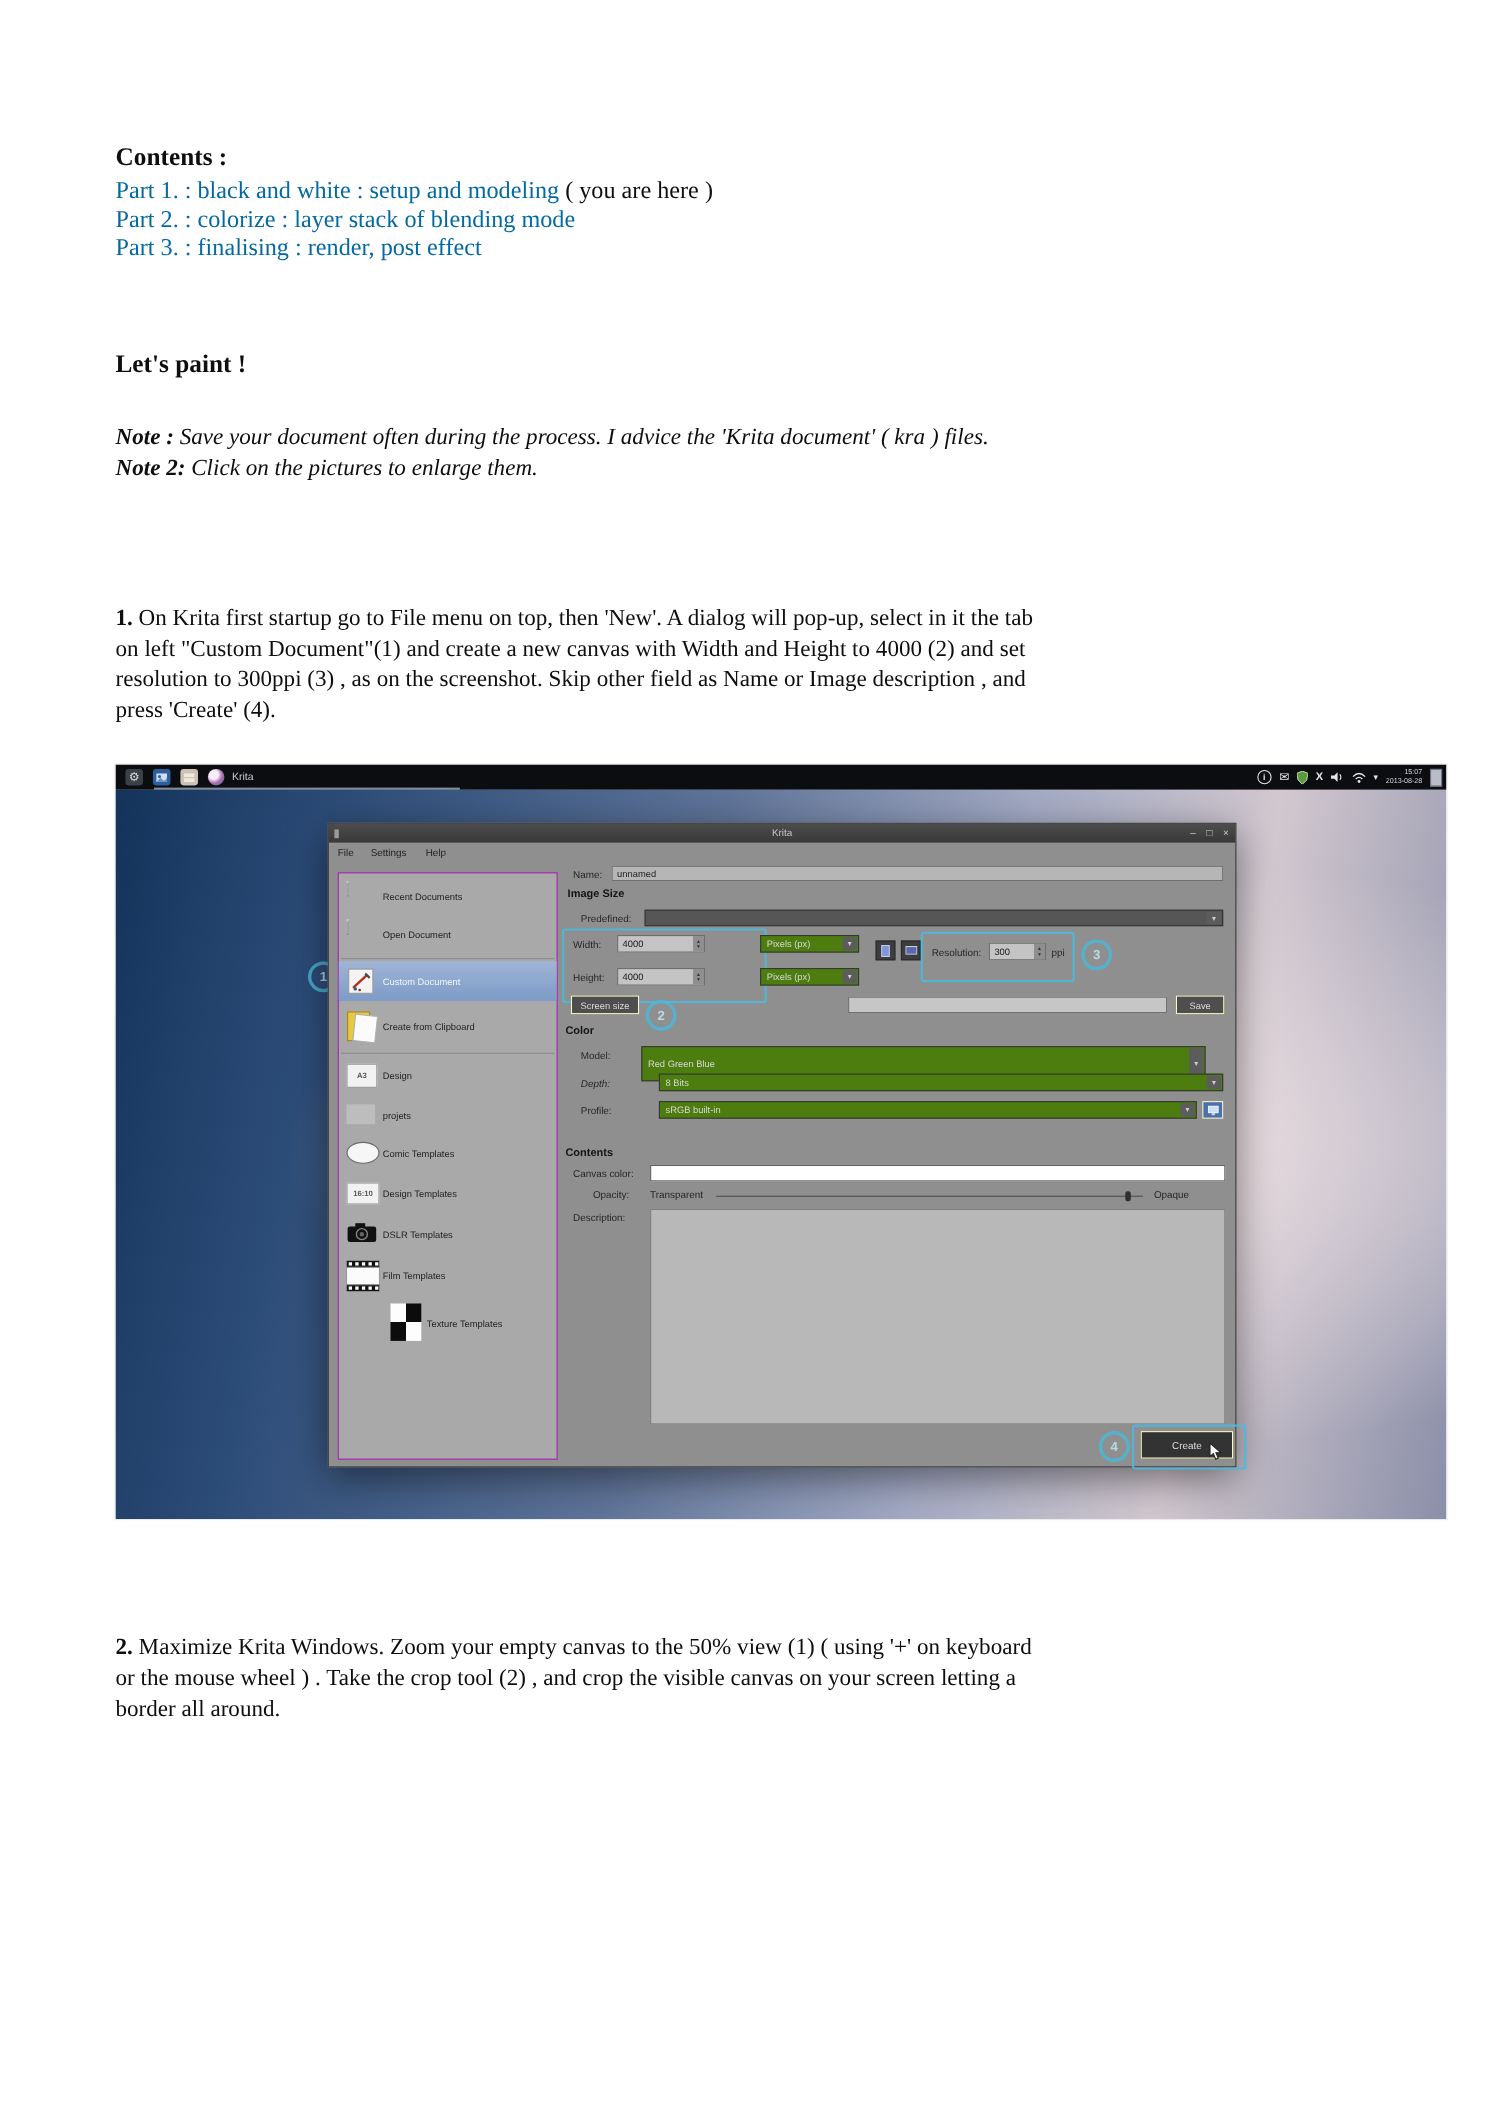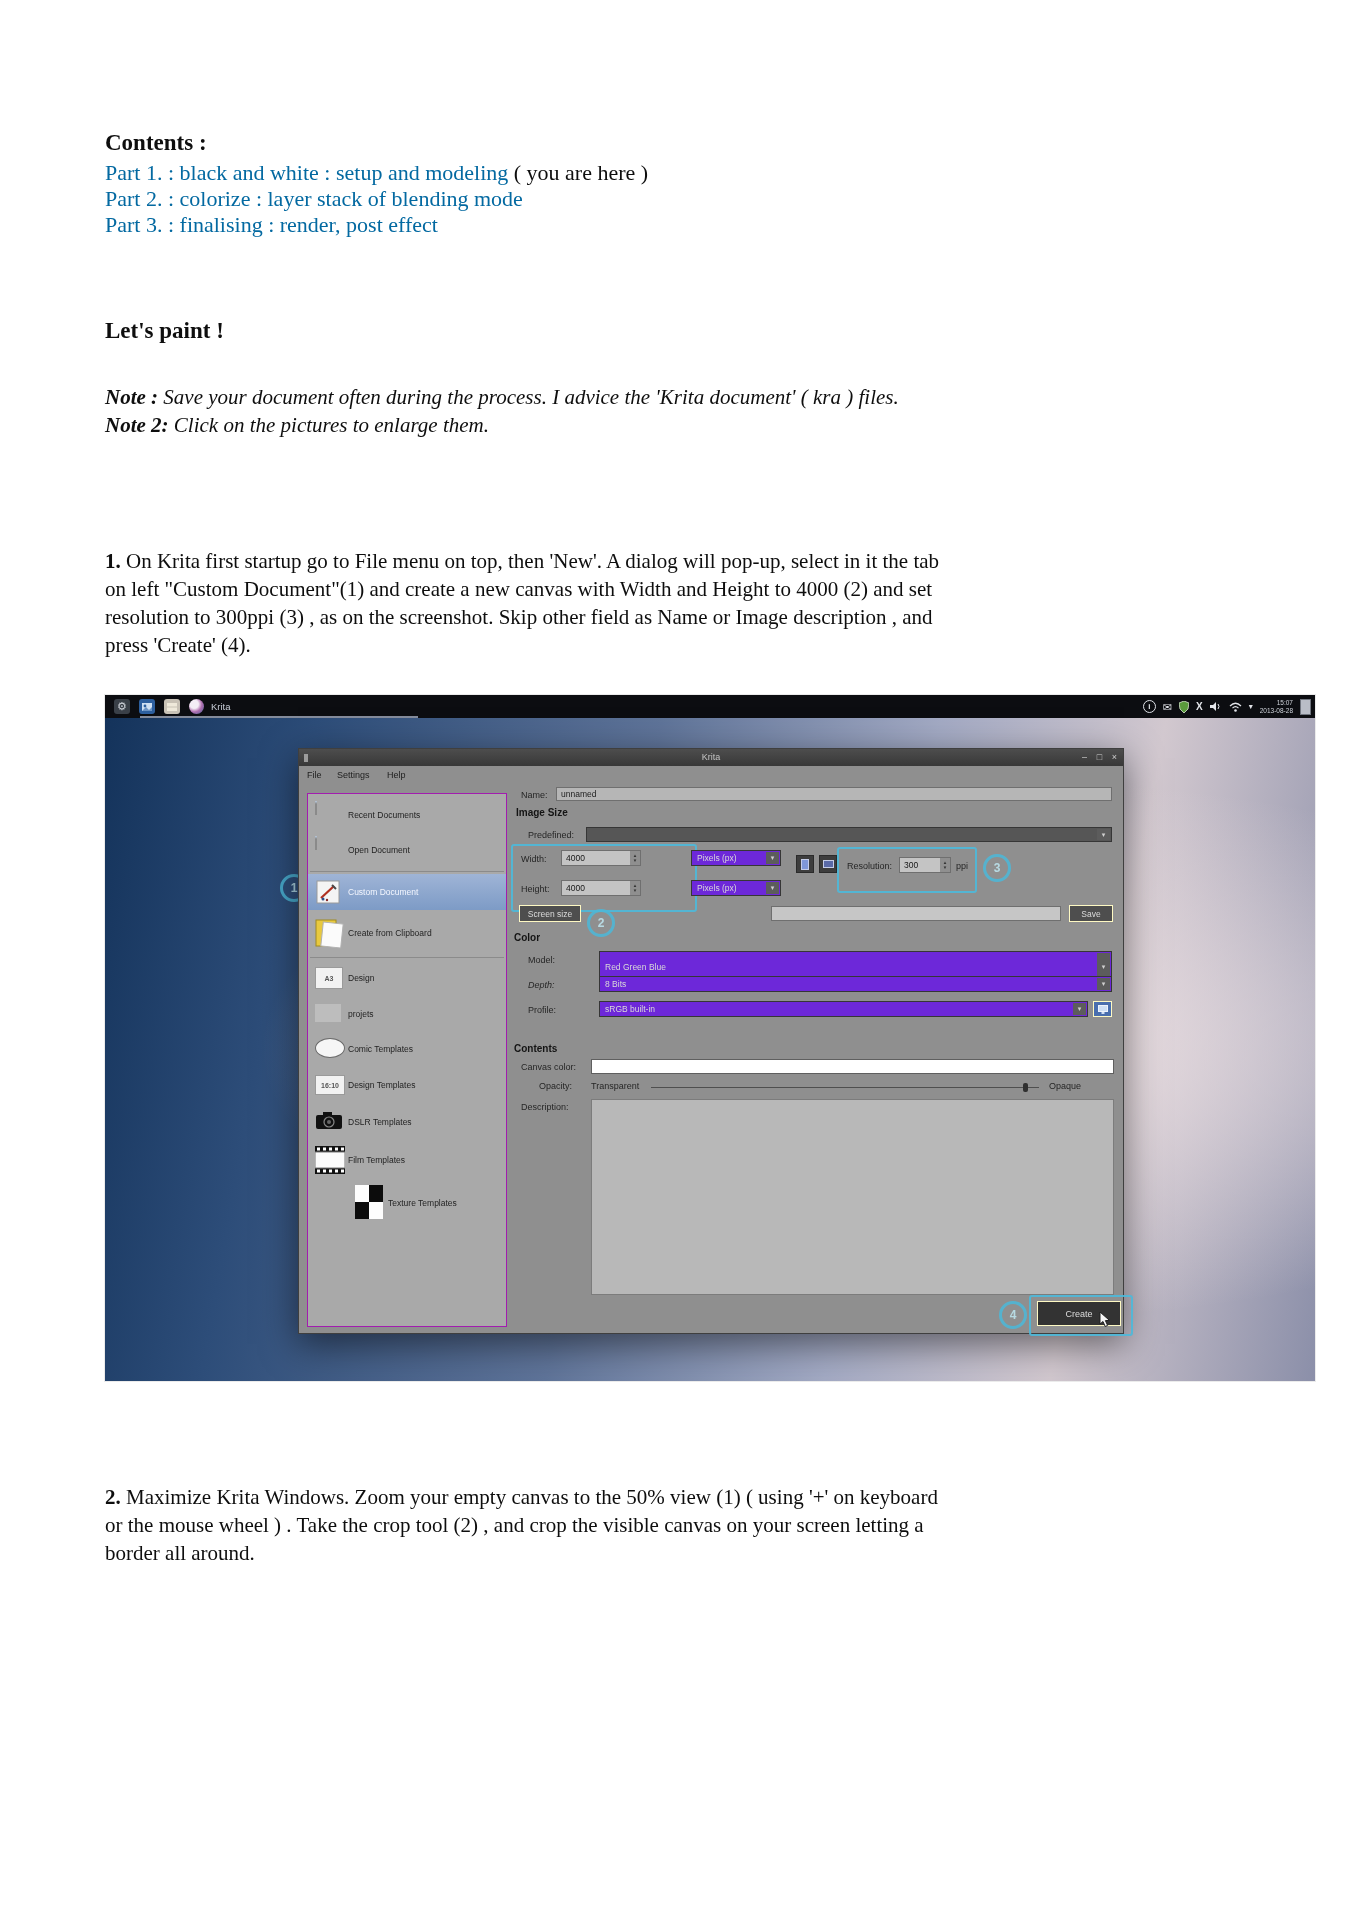--- a/index.html
+++ b/index.html
@@ -48,21 +48,21 @@
   .sep{position:absolute;left:2px;width:194px;height:1px;background:#8b8b8b;}
   .docico{width:24px;height:15px;background:#ececec;border:1px solid #8a8a8a;border-top:3px solid #b9cade;}
   .docbar{width:26px;height:3px;background:#3f6fae;margin-top:1px;}
   .badge{background:#f2f2f2;border:1px solid #9a9a9a;color:#555;font-size:7px;font-weight:bold;
          display:flex;align-items:center;justify-content:center;}
   
   .flab{position:absolute;font-size:9px;color:#262626;}
   .fhead{position:absolute;font-size:10px;font-weight:bold;color:#141414;}
   .inp{position:absolute;background:#b6b6b6;border:1px solid #6f6f6f;font-size:8.5px;color:#222;
        display:flex;align-items:center;padding:0 4px;box-sizing:border-box;}
-  .dd{position:absolute;background:#6d28d9;border:1px solid #363636;font-size:8.5px;color:#d9d9d9;
+  .dd{position:absolute;background:#4d7c0f;border:1px solid #363636;font-size:8.5px;color:#d9d9d9;
       display:flex;align-items:center;padding:0 5px;box-sizing:border-box;cursor:pointer;}
   .dd .ar{position:absolute;right:1px;top:1px;bottom:1px;width:13px;background:#5c5c5c;color:#d0d0d0;
           font-size:7px;display:flex;align-items:center;justify-content:center;}
   .spin{position:absolute;background:#c4c4c4;border:1px solid #6f6f6f;font-size:8.5px;color:#161616;
         display:flex;align-items:center;padding:0 4px;box-sizing:border-box;}
   .spin .sp{position:absolute;right:0;top:0;bottom:0;width:10px;background:#8f8f8f;color:#333;
             font-size:4.5px;display:flex;flex-direction:column;align-items:center;justify-content:center;line-height:5px;}
   .btn{position:absolute;background:#4e4e4e;border:1px solid #fef9c3;color:#dcdcdc;font-size:8.5px;
        display:flex;align-items:center;justify-content:center;cursor:pointer;box-sizing:border-box;}
   .cyanbox{position:absolute;border:2px solid #4cb9da;border-radius:3px;opacity:.9;}
@@ -323,21 +323,21 @@
       <div class="ncirc" style="left:684px;top:105px;">3</div>
 
       <div class="btn" style="left:220px;top:156px;width:62px;height:17px;">Screen size</div>
       <div class="ncirc" style="left:288px;top:160px;">2</div>
       <div class="inp" style="left:472px;top:157px;width:290px;height:15px;background:#c6c6c6;"></div>
       <div class="btn" style="left:770px;top:156px;width:44px;height:17px;">Save</div>
 
       <div class="fhead" style="left:215px;top:183px;">Color</div>
 
       <div class="flab" style="left:229px;top:206px;">Model:</div>
-      <div class="dd" style="left:300px;top:202px;width:513px;height:32px;">
+      <div class="dd" style="left:284px;top:202px;width:513px;height:32px;">
           <span>Red Green Blue</span>
           <span class="ar">▾</span>
         </div>
 
       <div class="flab" style="left:229px;top:231px;font-style:italic;">Depth:</div>
       <div class="dd" style="left:300px;top:227px;width:513px;height:16px;">
           <span>8 Bits</span>
           <span class="ar">▾</span>
         </div>
 

